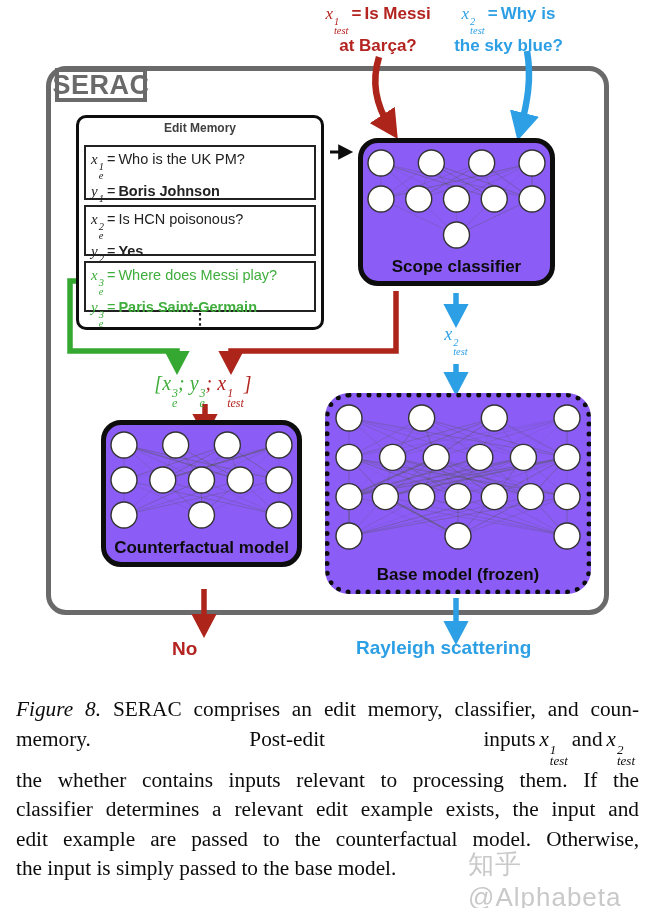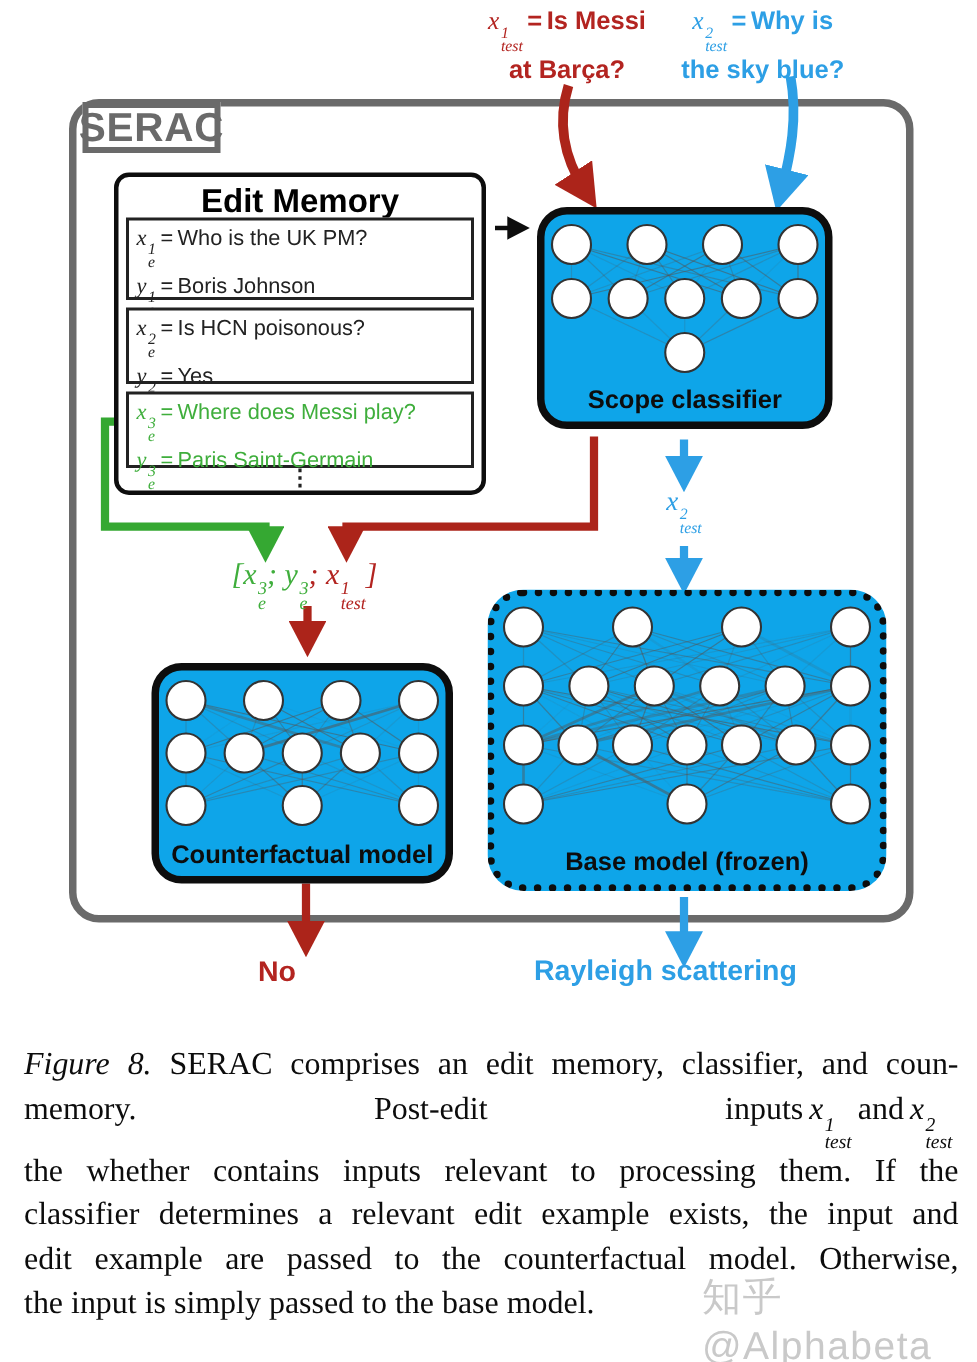--- a/index.html
+++ b/index.html
@@ -29,41 +29,41 @@
   #serac-box{left:46px;top:66px;width:563px;height:549px;
     border:5px solid var(--gray);border-radius:20px;z-index:1}
   #serac-tab{left:55px;top:68px;width:92px;height:34px;background:#fff;
     border:4px solid var(--gray);z-index:4;display:flex;align-items:center;
     justify-content:center;font-weight:bold;font-size:27px;color:var(--gray);
     letter-spacing:.5px}
 
   
   #memory-box{left:76px;top:115px;width:248px;height:215px;background:#fff;
     border:3px solid #0d0d0d;border-radius:10px;z-index:3}
-  #memory-title{width:100%;text-align:center;font-weight:bold;font-size:22px;
-    color:#000000;margin-top:3px}
+  #memory-title{width:100%;text-align:center;font-weight:bold;font-size:12px;
+    color:#404040;margin-top:3px}
   .mem-entry{position:absolute;left:5px;right:5px;border:2px solid #222;
     background:#fff;padding:1px 5px;font-size:14.5px;line-height:23px;color:#222}
   .mem-entry .m{font-size:15px}
-  .mem-entry .ans{font-weight:normal}
+  .mem-entry .ans{font-weight:bold}
   #mem-e1{top:27px;height:55px}
   #mem-e2{top:87px;height:51px}
   #mem-e3{top:143px;height:51px}
   #mem-e3, #mem-e3 .q, #mem-e3 .m{color:var(--green-text)}
   #mem-ellipsis{position:absolute;bottom:-1px;left:0;width:100%;text-align:center;
     font-size:15px;font-weight:bold;color:#222;line-height:18px}
 
   
-  .model-box{position:absolute;background:#0ea5e9;border:5px solid #0d0d0d;
+  .model-box{position:absolute;background:#8b5cf6;border:5px solid #0d0d0d;
     border-radius:20px;z-index:3}
   .model-box svg{display:block;margin:5px auto 0}
   .model-label{position:absolute;bottom:4px;left:0;width:100%;text-align:center;
     font-weight:bold;font-size:17px;color:#0d0d0d}
   #scope-box{left:358px;top:138px;width:197px;height:148px}
-  #cf-box{left:101px;top:442px;width:201px;height:147px}
+  #cf-box{left:101px;top:420px;width:201px;height:147px}
   #base-box{left:325px;top:393px;width:266px;height:201px;border-style:dotted;
     border-width:5px;border-radius:24px}
 
   
   #x2test-label{left:430px;top:324px;width:52px;text-align:center;
     color:var(--blue);font-size:18px;z-index:3}
   #x2test-label .m{font-size:18px}
   #concat-label{left:118px;top:372px;width:170px;text-align:center;
     font-size:20px;z-index:3;font-family:"Liberation Serif",serif}
   #concat-label .m{font-size:20px}

